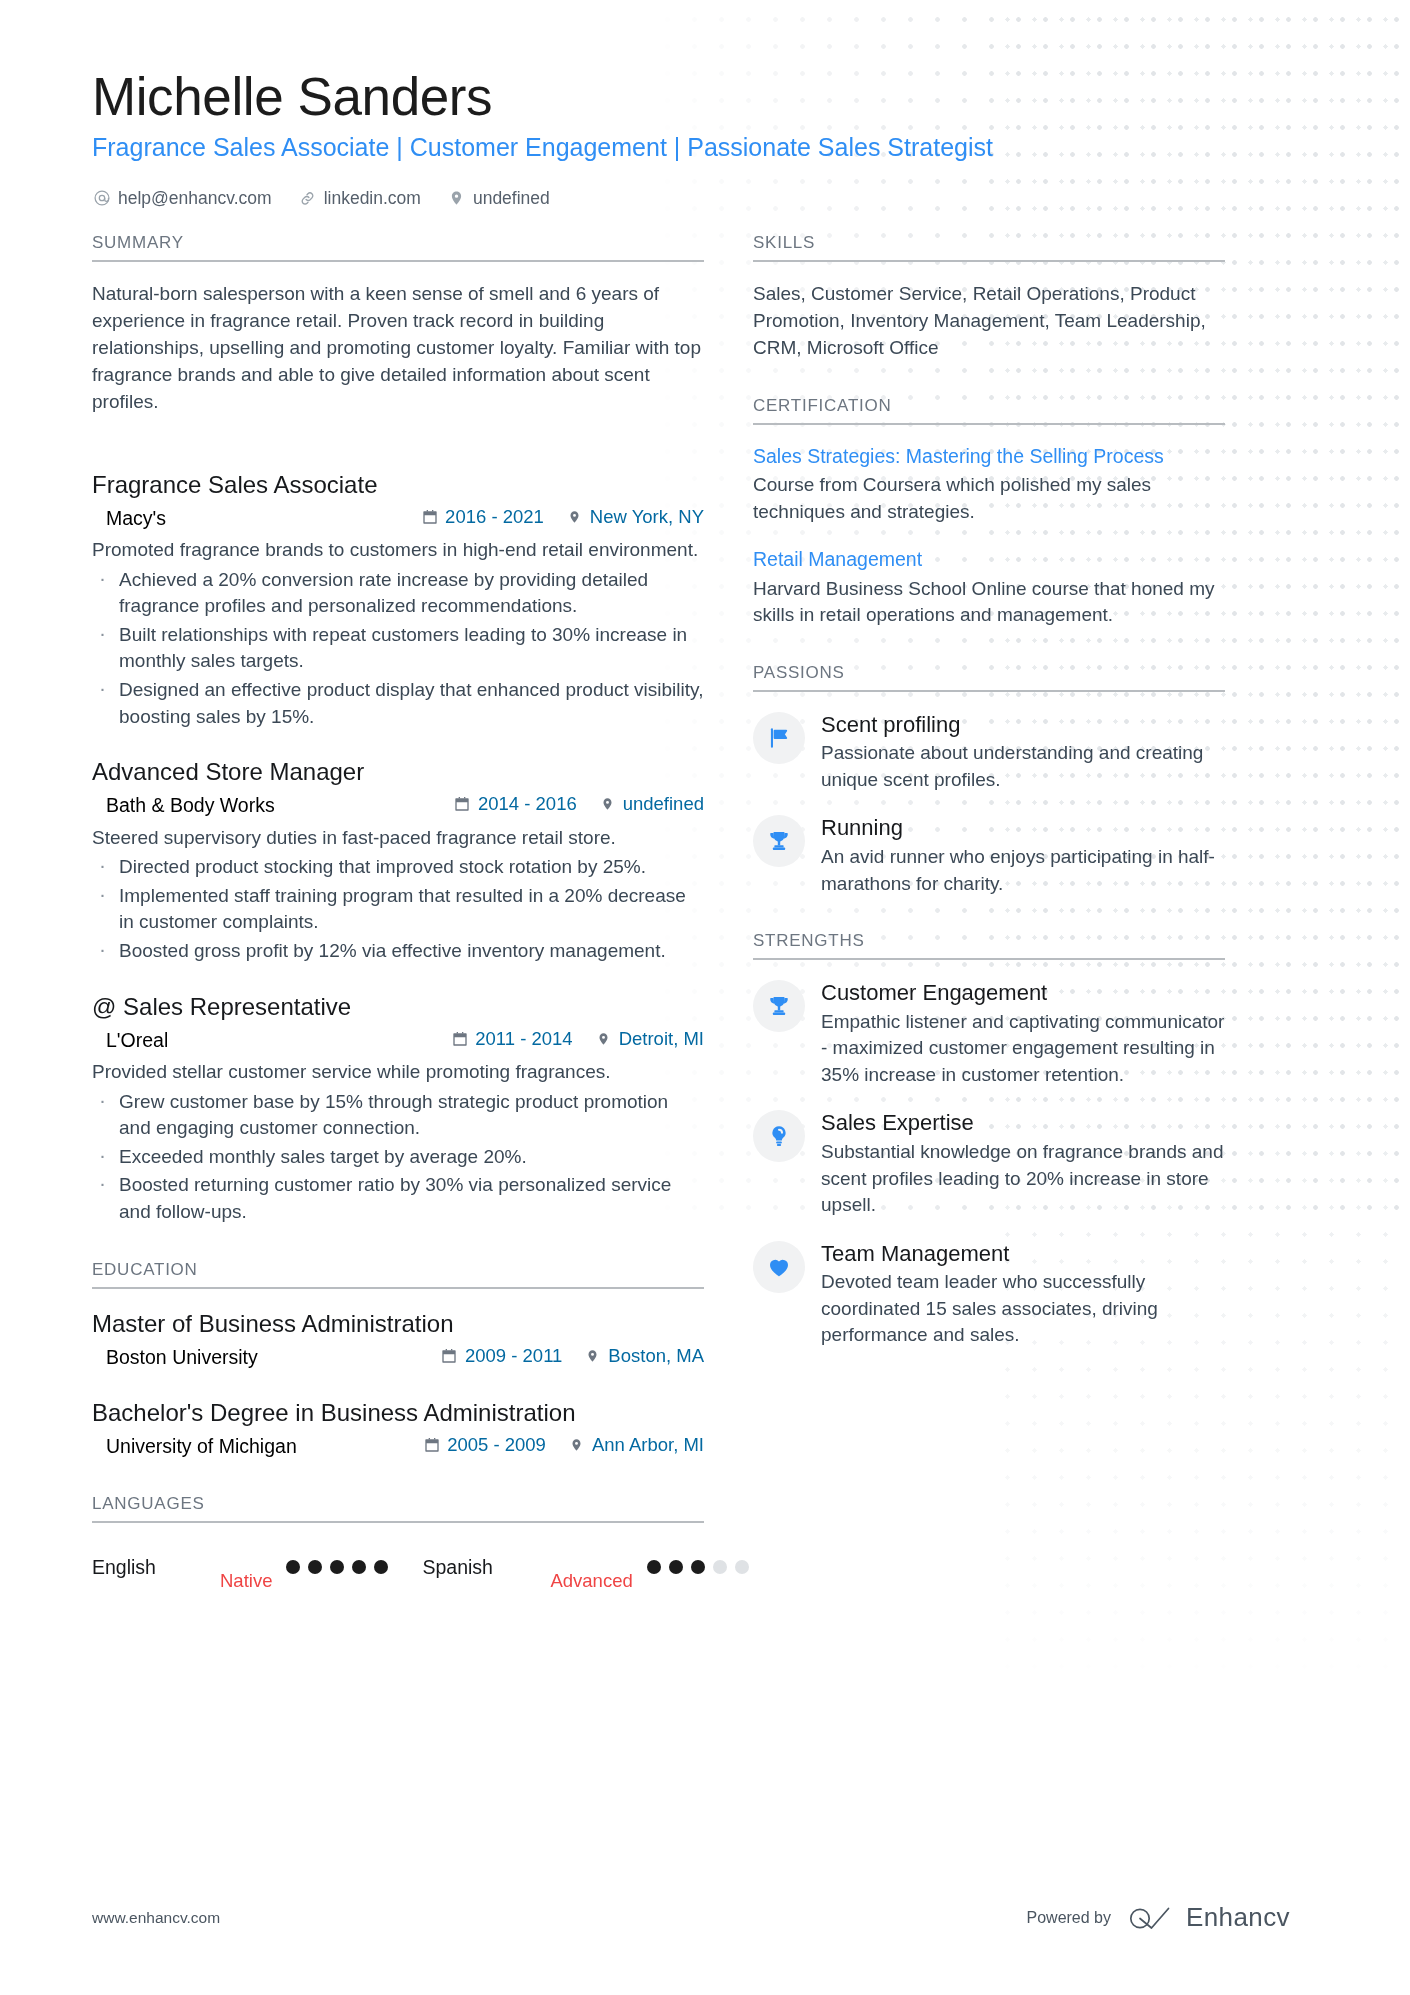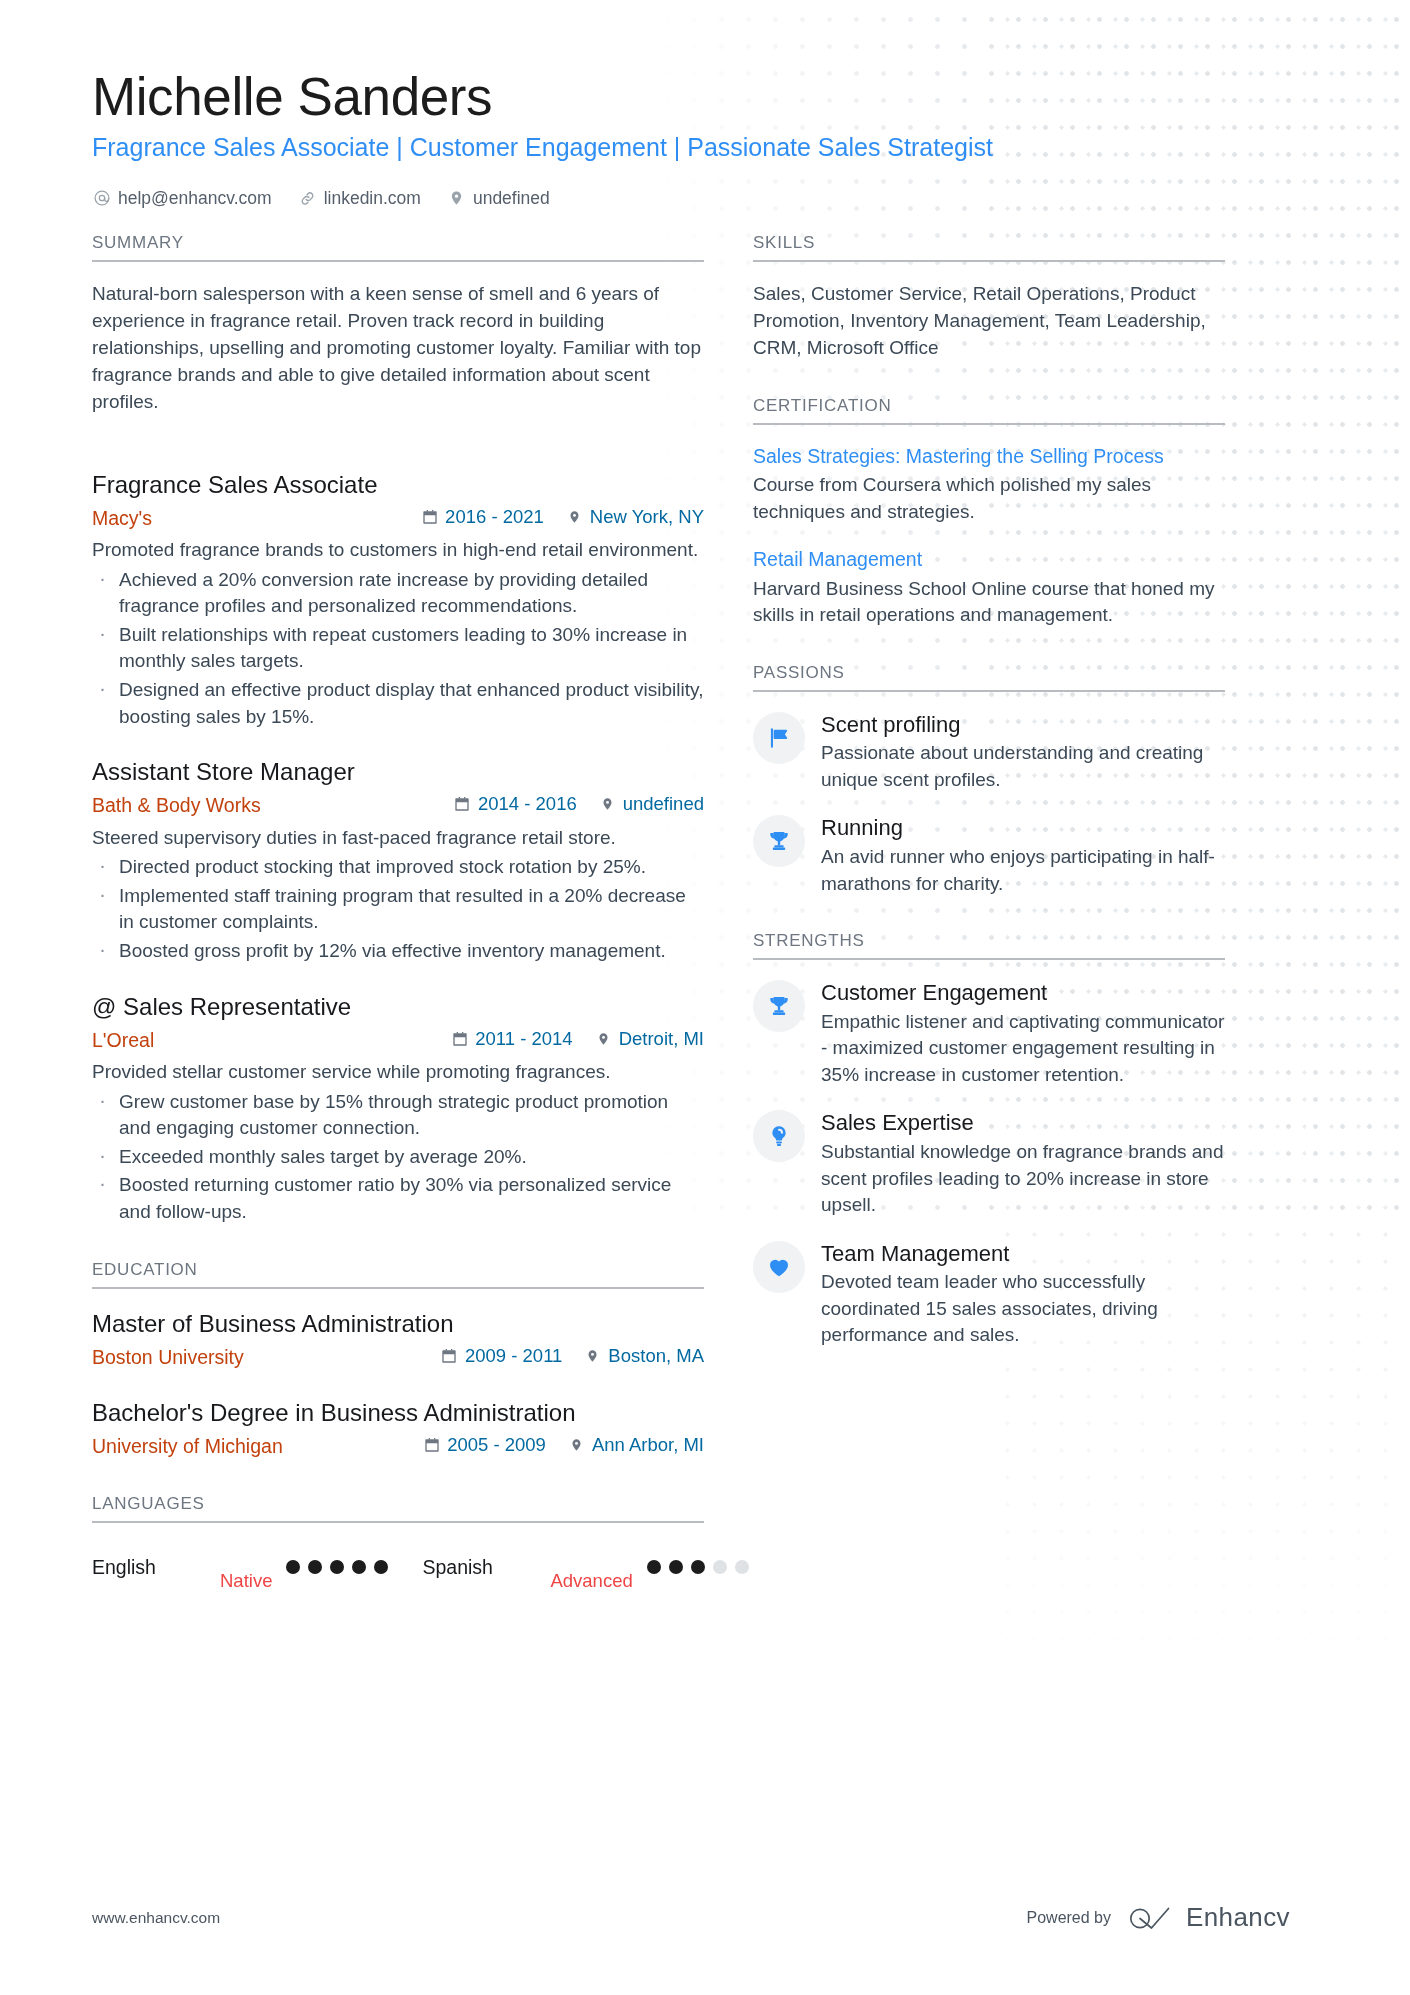--- a/index.html
+++ b/index.html
@@ -144,23 +144,24 @@
   }
 
   .entry-meta {
     display: flex;
     align-items: baseline;
     font-size: 19.5px;
     line-height: 1.4;
     margin-bottom: 5px;
   }
   .entry-org {
-    color: #c2410c;
+    color: #000000;
     flex: 1 1 auto;
     min-width: 0;
+    margin-left: 14px;
   }
   .meta-chunk {
     display: flex;
     align-items: center;
     color: #0369a1;
     font-size: 18.5px;
     margin-left: 22px;
     white-space: nowrap;
     flex: 0 0 auto;
   }
@@ -403,21 +404,21 @@
             </div>
             <div class="entry-desc">Promoted fragrance brands to customers in high-end retail environment.</div>
             <ul class="bullets">
               <li>Achieved a 20% conversion rate increase by providing detailed fragrance profiles and personalized recommendations.</li>
               <li>Built relationships with repeat customers leading to 30% increase in monthly sales targets.</li>
               <li>Designed an effective product display that enhanced product visibility, boosting sales by 15%.</li>
             </ul>
           </div>
 
           <div class="entry">
-            <div class="entry-title">Assistant Store Manager</div>
+            <div class="entry-title">Advanced Store Manager</div>
             <div class="entry-meta">
               <span class="entry-org">Bath &amp; Body Works</span>
               <span class="meta-chunk">
                 <span class="m-ico">
                   <svg width="16" height="16" viewBox="0 0 24 24" fill="currentColor">
                     <path d="M7 1.5h2v2.2H7zM15 1.5h2v2.2h-2z"></path>
                     <path d="M3 3.5h18a1 1 0 0 1 1 1V21a1 1 0 0 1-1 1H3a1 1 0 0 1-1-1V4.5a1 1 0 0 1 1-1zm1 6V20h16V9.5z"></path>
                     <path d="M6 11.5h3v2.5H6zM10.5 11.5h3v2.5h-3zM15 11.5h3v2.5h-3zM6 15.8h3v2.5H6zM10.5 15.8h3v2.5h-3zM15 15.8h3v2.5h-3z" fill="#fff"></path>
                   </svg>
                 </span>

